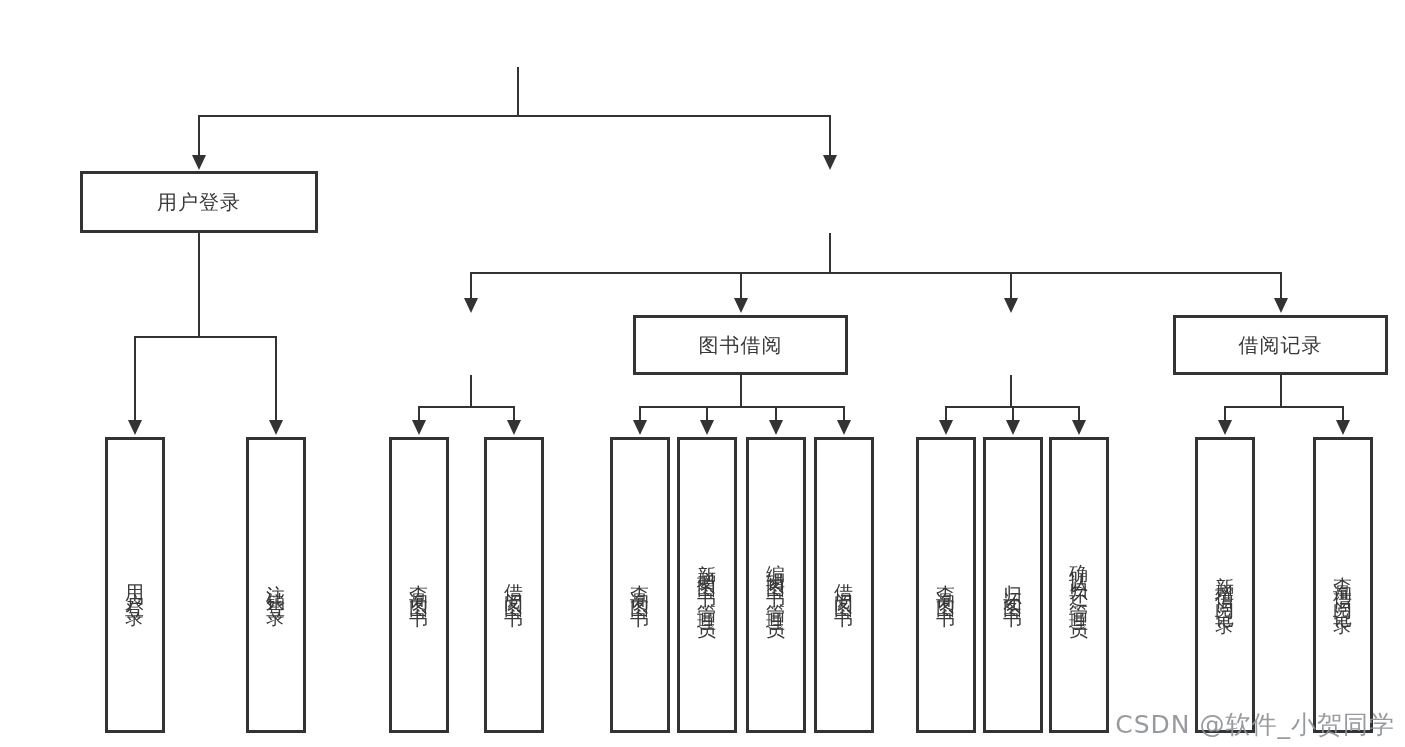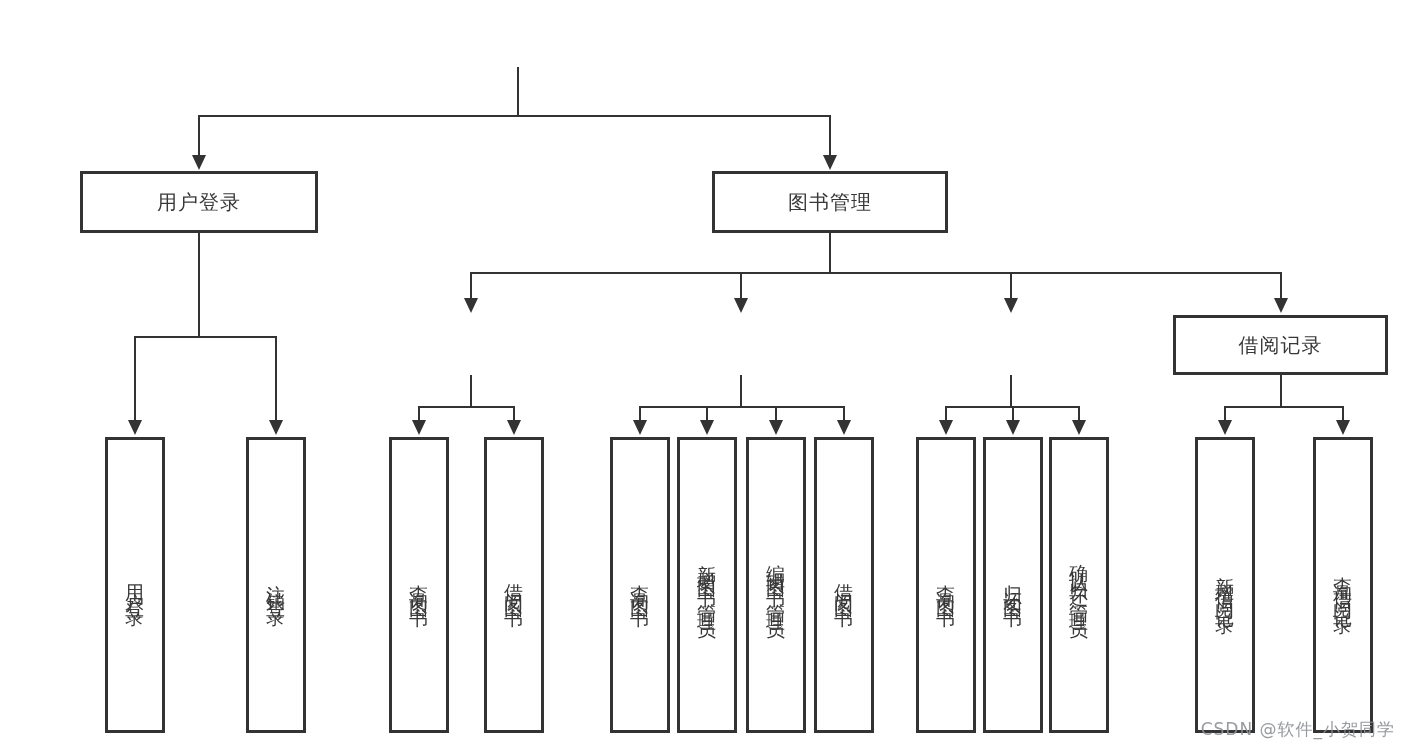--- a/index.html
+++ b/index.html
@@ -45,21 +45,21 @@
     text-orientation: mixed;
     font-size: 19px;
     letter-spacing: 8px;
     line-height: 1;
     color: #383838;
   }
   .watermark {
     position: absolute;
     right: 10px;
     bottom: 6px;
-    font-size: 17px;
+    font-size: 25px;
     color: rgba(142, 145, 150, 0.92);
     letter-spacing: 1px;
     white-space: nowrap;
     z-index: 5;
     text-align: right;
   }
 </style>
 </head>
 <body>
 
@@ -97,24 +97,24 @@
       <polygon points="1072,420 1086,420 1079,435"></polygon>
       <polygon points="1218,420 1232,420 1225,435"></polygon>
       <polygon points="1336,420 1350,420 1343,435"></polygon>
     </g>
   </svg>
 
 
   <div class="box h" style="left:80px;top:171px;width:238px;height:62px">
     <span>用户登录</span>
   </div>
-  <div class="box h" style="left:712px;top:171px;width:236px;height:62px">
-    <span>图书管理</span>
+
+  <div class="box h" style="left:633px;top:315px;width:215px;height:60px">
+    <span>图书借阅</span>
   </div>
-
   <div class="box h" style="left:1173px;top:315px;width:215px;height:60px">
     <span>借阅记录</span>
   </div>
 
   <div class="box v" style="left:105px;top:437px;width:60px;height:296px">
     <span>用户登录</span>
   </div>
   <div class="box v" style="left:246px;top:437px;width:60px;height:296px">
     <span>注销登录</span>
   </div>

